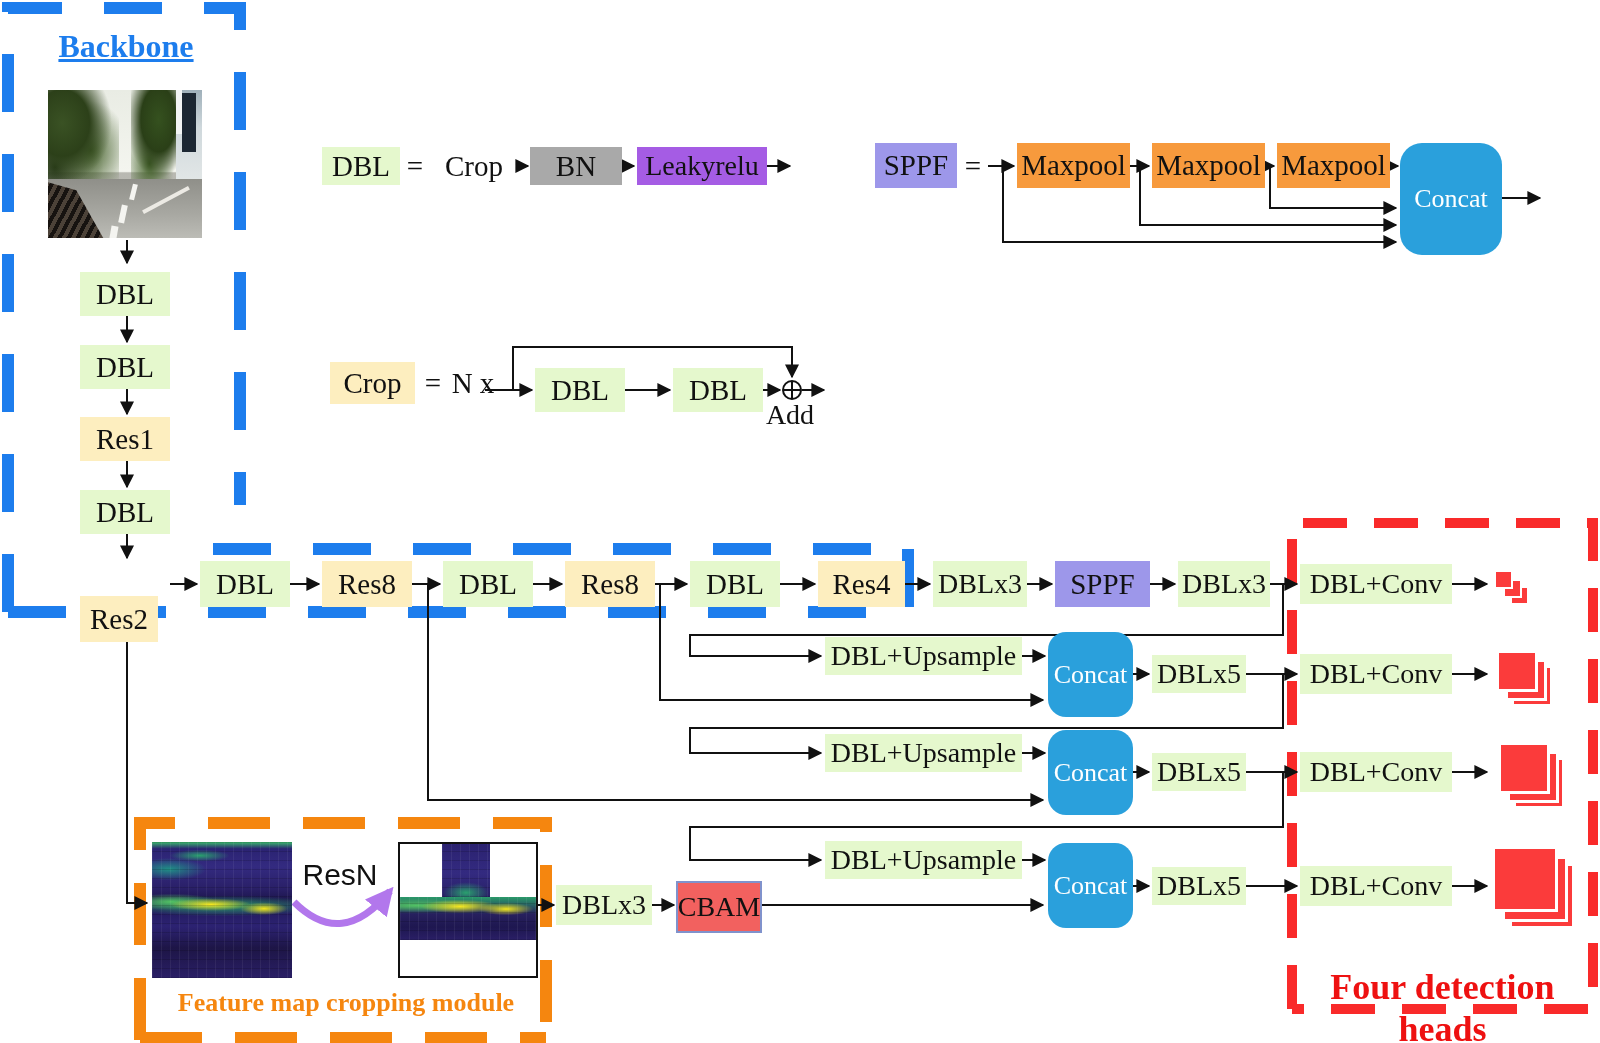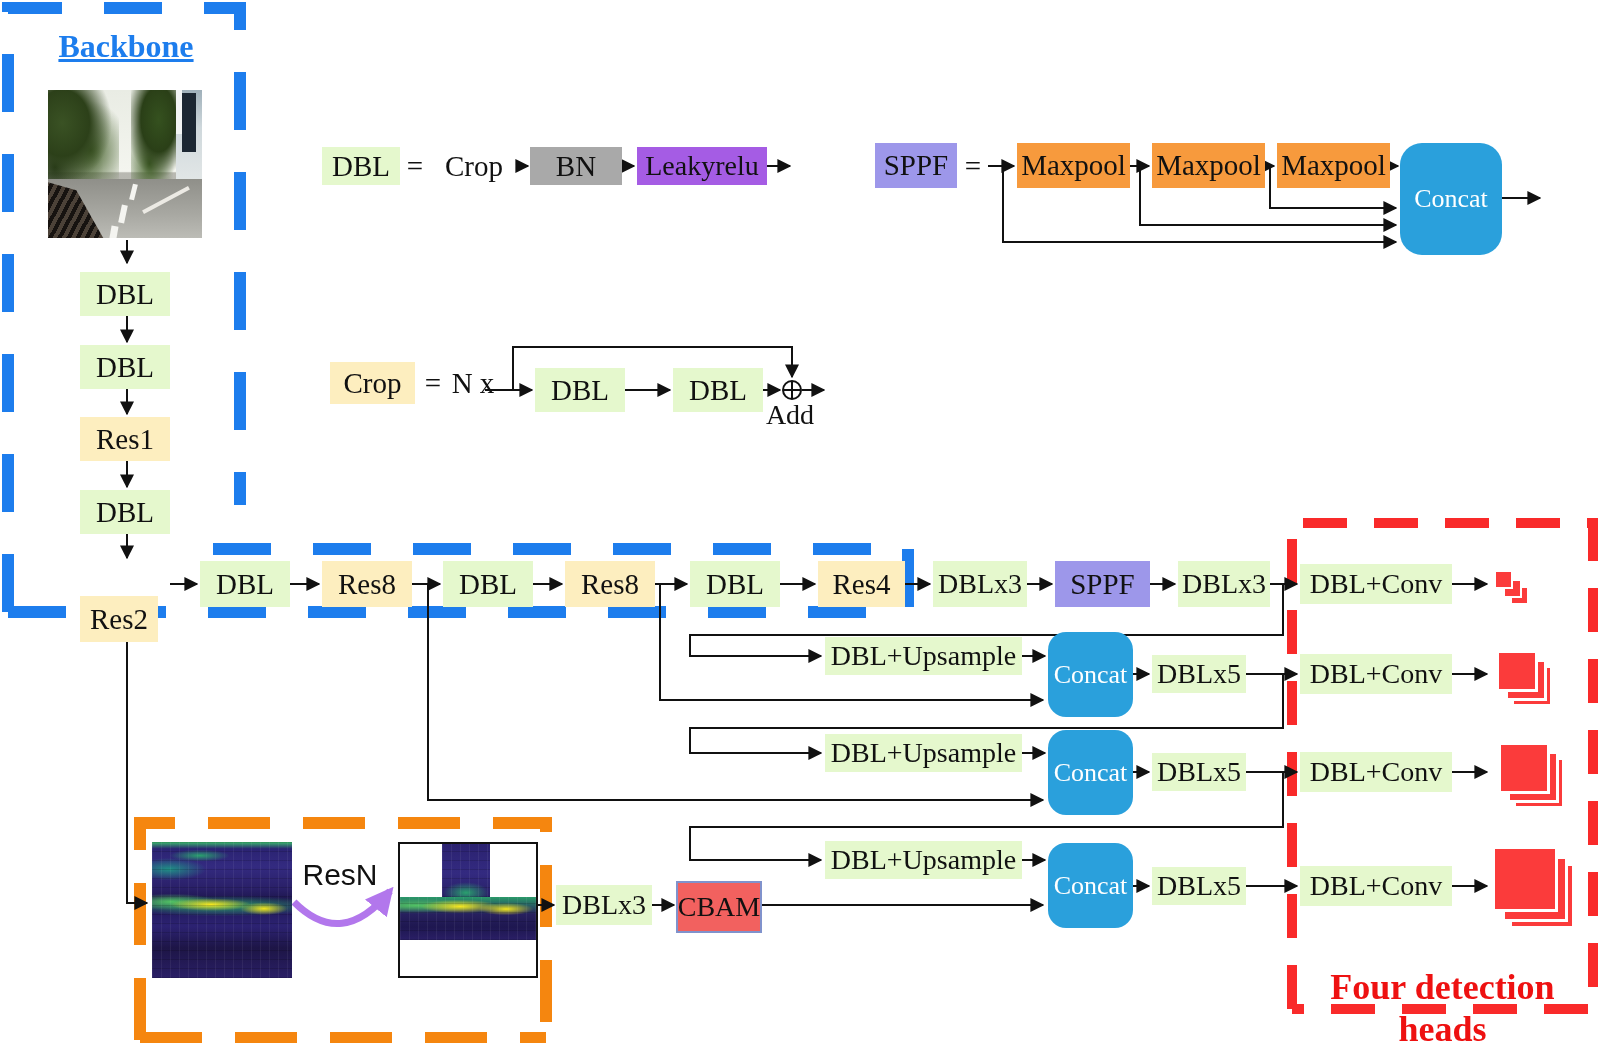--- a/index.html
+++ b/index.html
@@ -164,20 +164,21 @@
       <circle cx="792" cy="390" r="9" fill="#fff" stroke="#111" stroke-width="2"></circle>
       <line class="ln" x1="784" y1="390" x2="800" y2="390"></line>
       <line class="ln" x1="792" y1="382" x2="792" y2="398"></line>
     </g>
 
     <path class="parrow" d="M 294 902 Q 342 950 390 891" marker-end="url(#ahp)"></path>
   </svg>
 
   <div class="title-blue" style="left:56px;top:28px;width:140px;text-align:center;">Backbone</div>
   <div class="title-red" style="left:1300px;top:966px;width:285px;text-align:center;">Four detection heads</div>
+  <div class="title-orange" style="left:142px;top:988px;width:408px;text-align:center;">Feature map cropping module</div>
 
   <div class="photo" style="left:48px;top:90px;width:154px;height:148px;">
     <div class="treesL"></div>
     <div class="treesR"></div>
     <div class="bldg"></div>
     <div class="sign"></div>
     <div class="signw"></div>
     <div class="road"></div>
     <div class="rail"></div>
     <div class="lane" style="left:54%;bottom:26%;width:5px;height:16px;transform:rotate(14deg);"></div>

